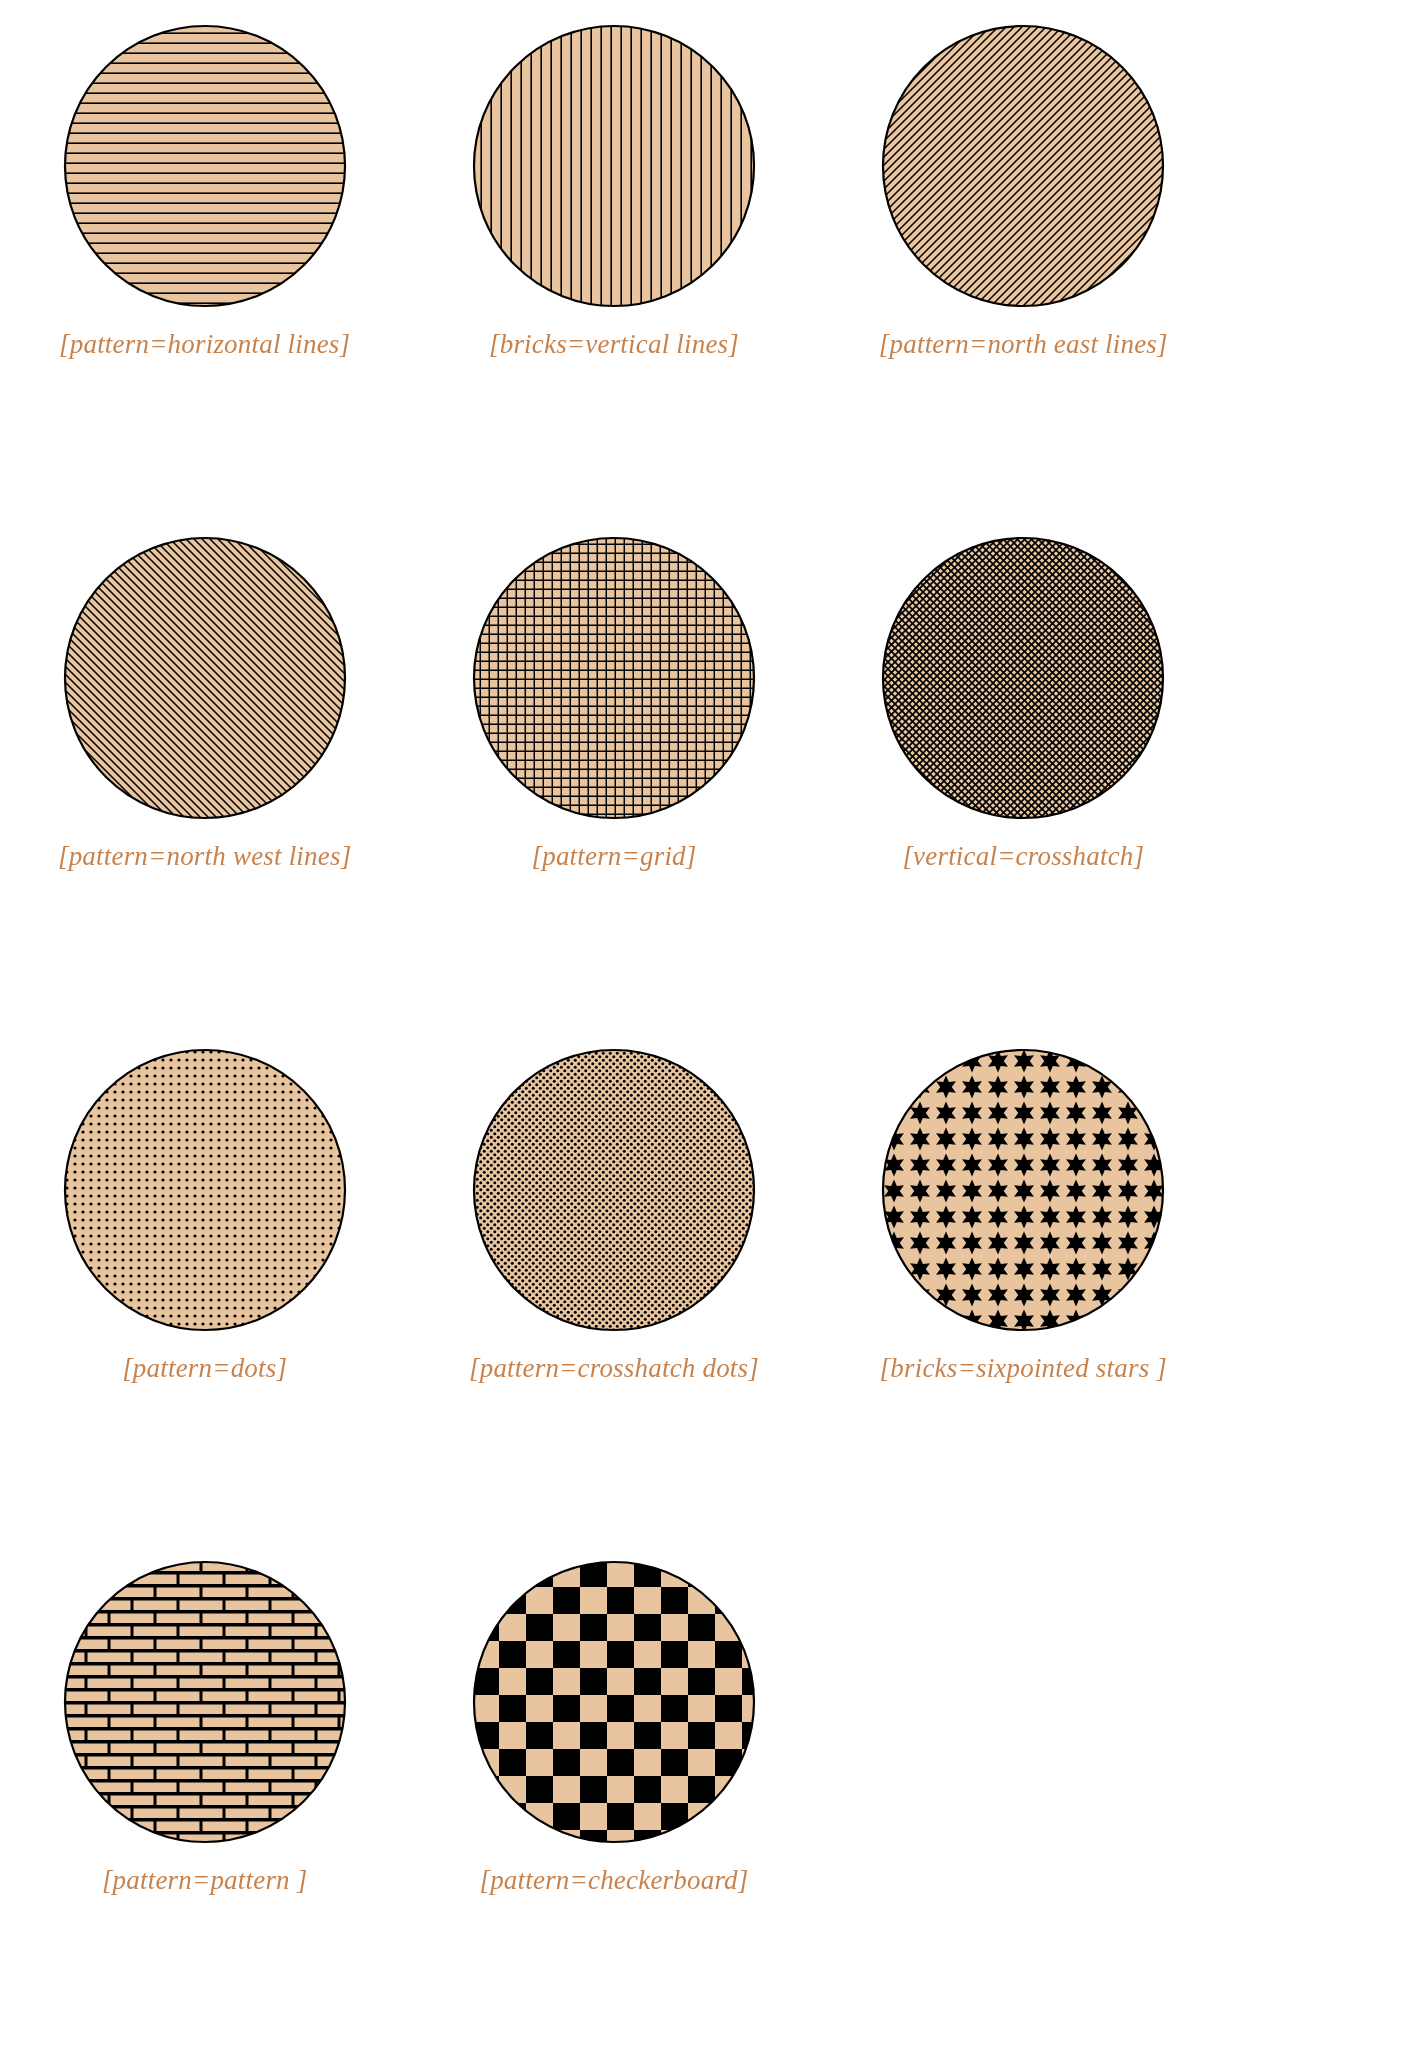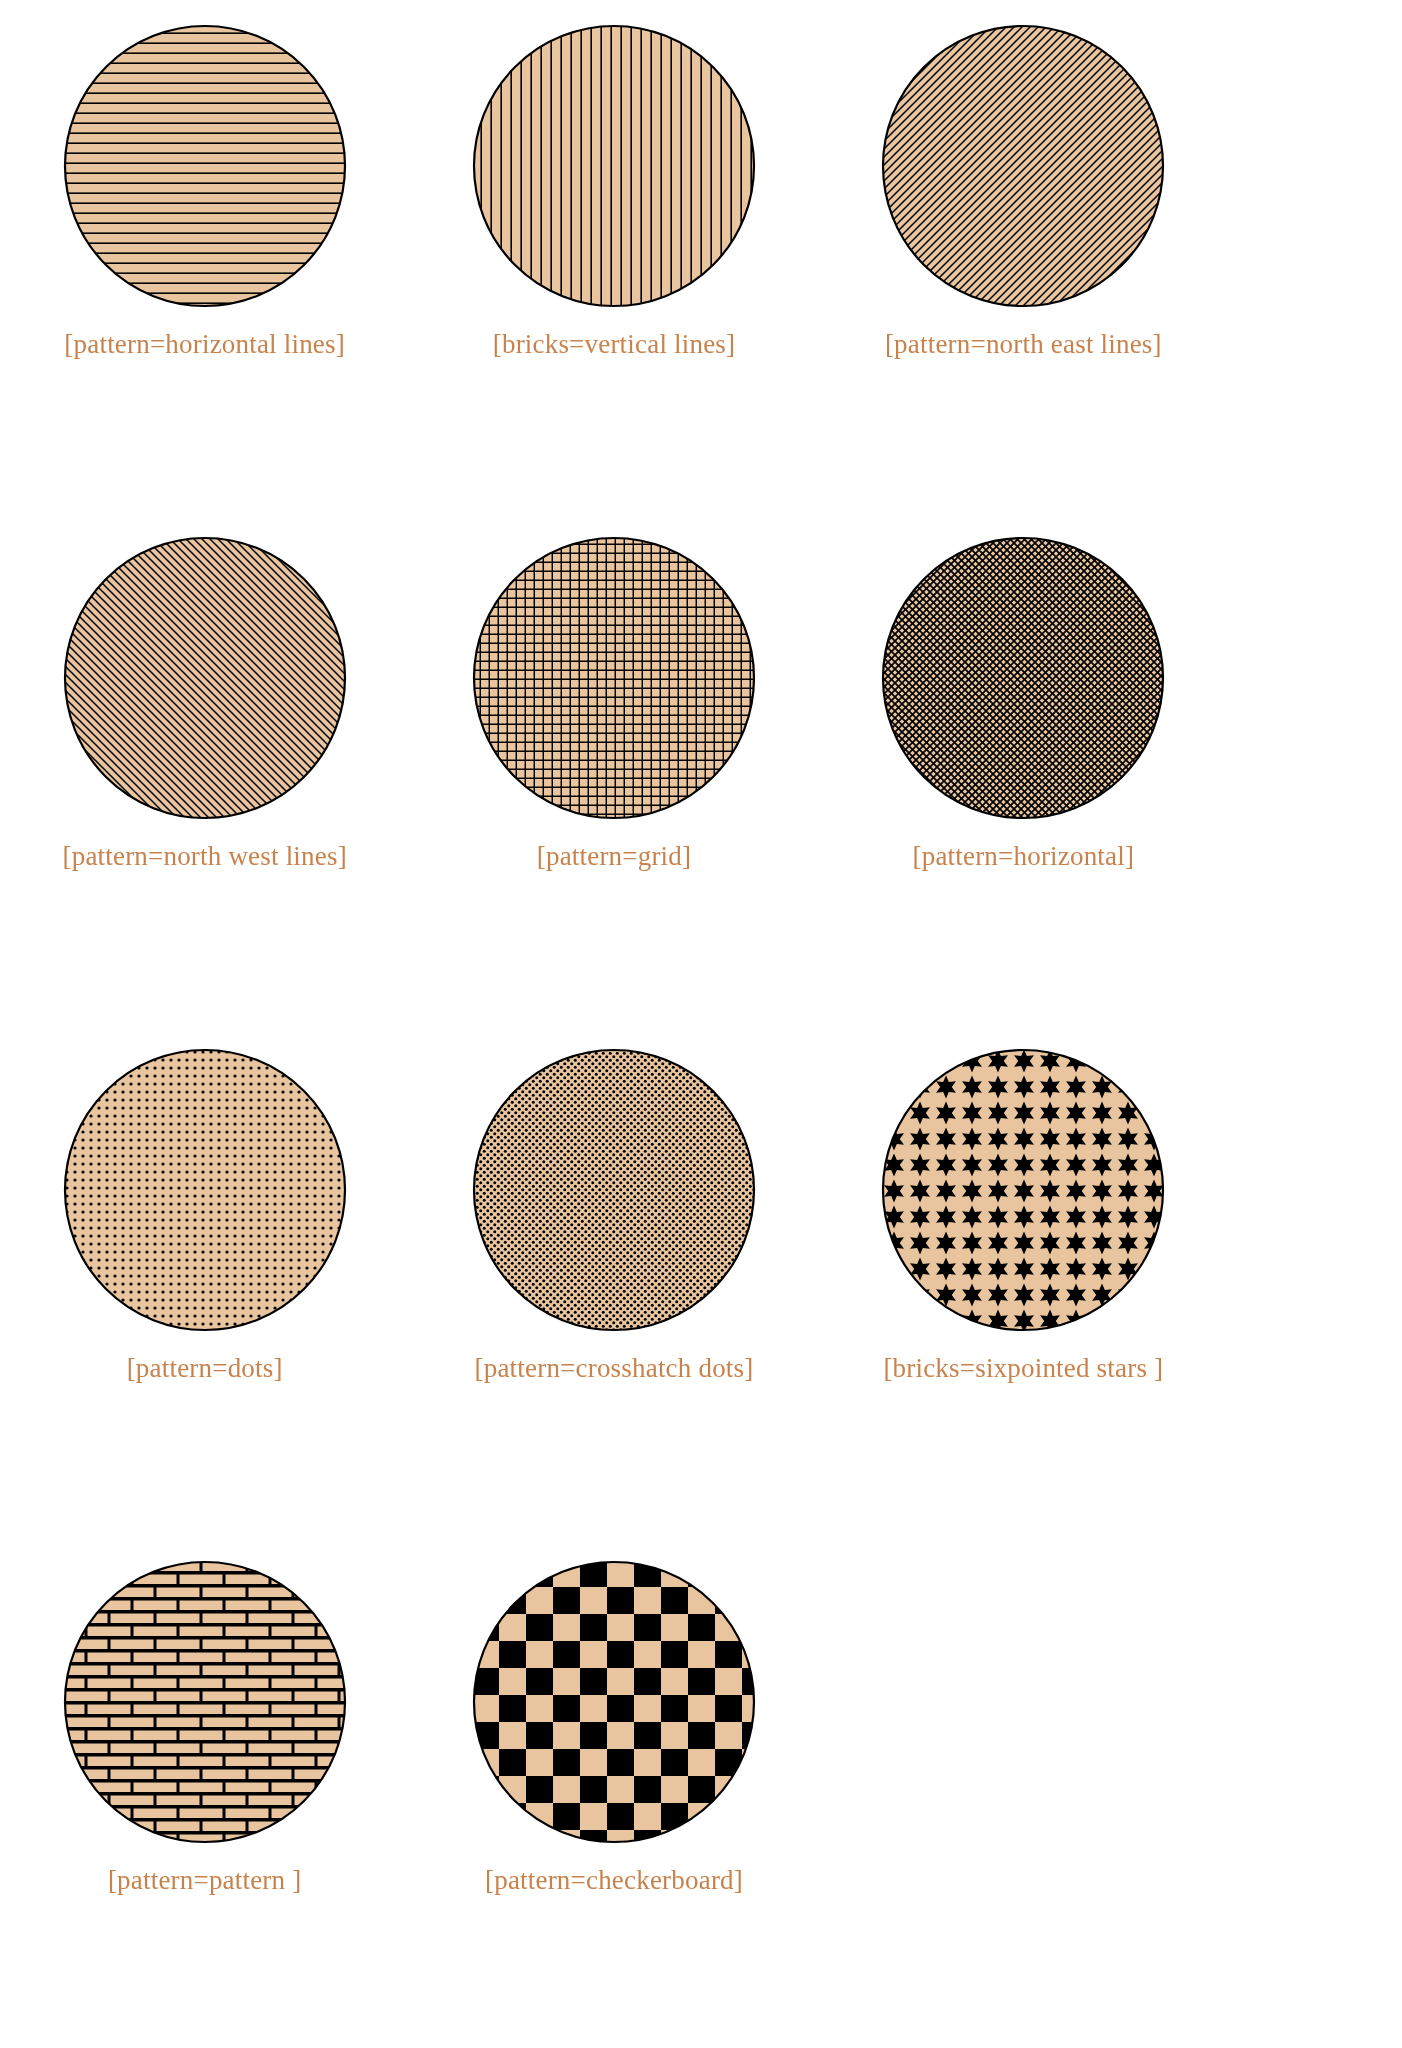--- a/index.html
+++ b/index.html
@@ -21,20 +21,21 @@
   }
   .grid {
     position: absolute;
     left: 0;
     top: 0;
     width: 1228px;
     height: 2048px;
     display: grid;
     grid-template-columns: repeat(3, 1fr);
     grid-template-rows: repeat(4, 512px);
+    font-style: italic;
   }
   .cell {
     position: relative;
     display: flex;
     flex-direction: column;
     align-items: center;
     justify-content: flex-start;
     padding-top: 24px;
     box-sizing: border-box;
   }
@@ -182,21 +183,21 @@
       </div>
       <div class="caption">[pattern=grid]</div>
     </div>
 
     <div class="cell">
       <div class="disc-wrap">
         <svg class="disc" viewBox="0 0 284 284">
           <circle cx="142" cy="142" r="140" fill="url(#p-crosshatch)" stroke="#000" stroke-width="2.2"></circle>
         </svg>
       </div>
-      <div class="caption">[pattern=horizontal]</div>
+      <div class="caption">[vertical=crosshatch]</div>
     </div>
 
     <div class="cell">
       <div class="disc-wrap">
         <svg class="disc" viewBox="0 0 284 284">
           <circle cx="142" cy="142" r="140" fill="url(#p-dots)" stroke="#000" stroke-width="2.2"></circle>
         </svg>
       </div>
       <div class="caption">[pattern=dots]</div>
     </div>

